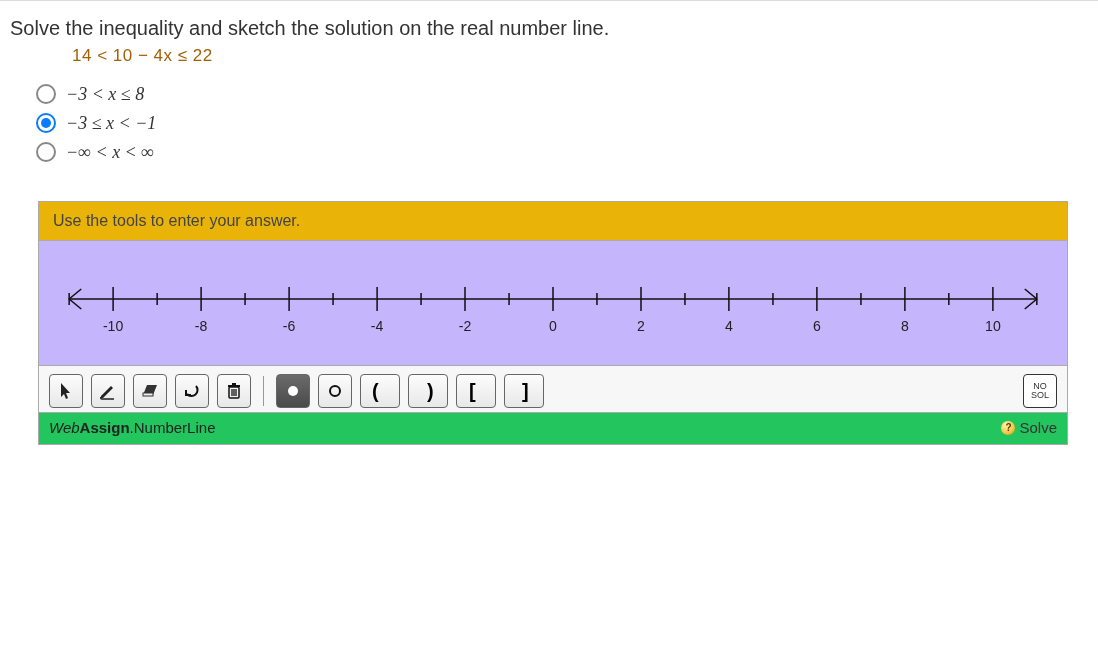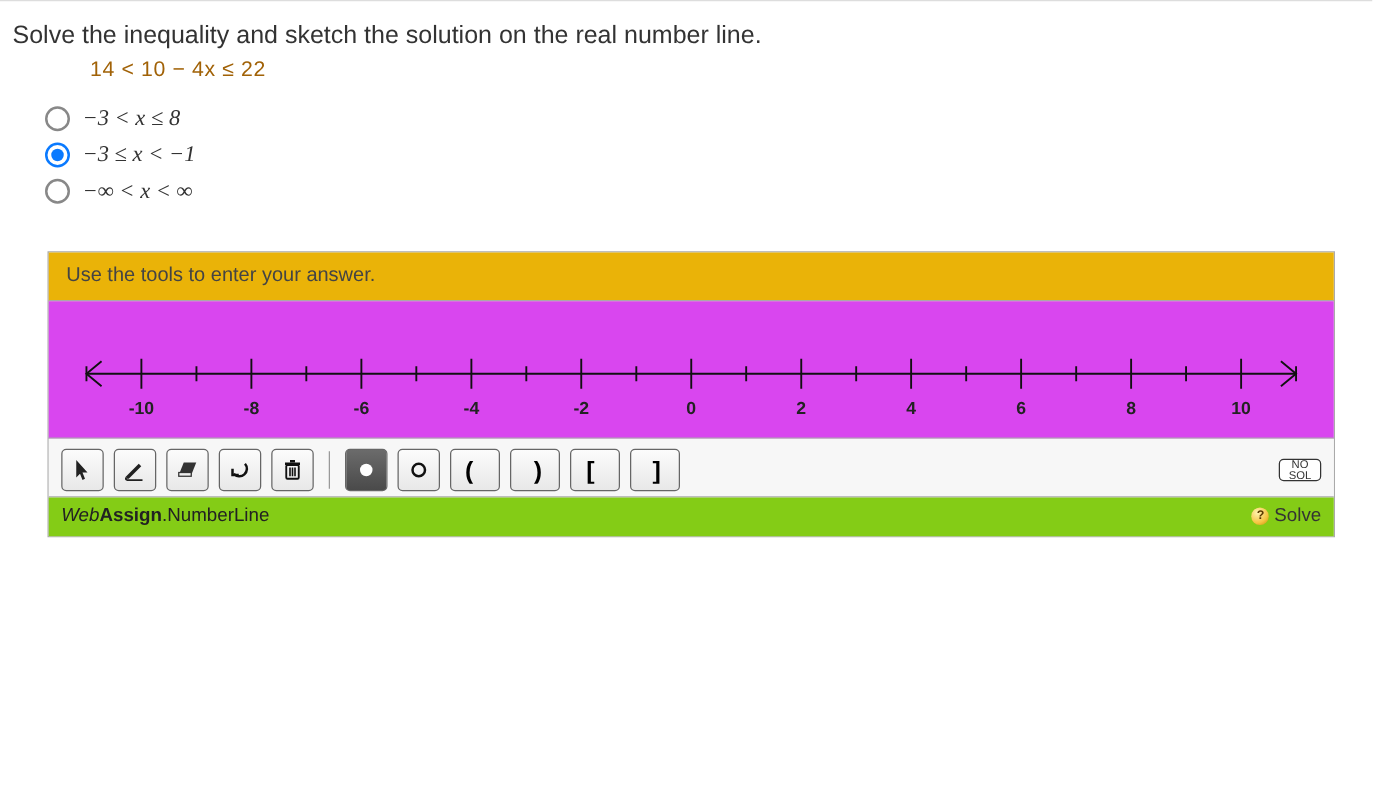--- a/index.html
+++ b/index.html
@@ -8,21 +8,21 @@
     padding: 0;
     font-family: Arial, Helvetica, sans-serif;
     background: #fff;
     color: #333;
   }
   .wrap { width: 1098px; padding: 10px 10px 0 10px; border-top: 1px solid #ddd; }
   .prompt { font-size: 20px; color: #333; margin: 6px 0 4px 0; }
   .ineq { font-family: "Verdana", "Arial", sans-serif; font-size: 17px; color: #a16207; margin: 6px 0 18px 62px; letter-spacing: 0.5px; }
 
   .choices { margin-left: 26px; }
-  .choice { display: flex; align-items: flex-end; gap: 10px; margin: 8px 0; font-size: 17px; font-family: "Verdana", Arial, sans-serif; }
+  .choice { display: flex; align-items: flex-start; gap: 10px; margin: 8px 0; font-size: 17px; font-family: "Verdana", Arial, sans-serif; }
   .radio {
     width: 20px; height: 20px; border-radius: 50%;
     border: 2px solid #888; display: inline-flex; align-items: center; justify-content: center;
     cursor: pointer; flex: 0 0 auto;
   }
   .radio.selected { border-color: #0a7aff; }
   .radio.selected::after { content:""; width: 10px; height:10px; border-radius:50%; background:#0a7aff; }
   .choice-text { font-style: italic; font-family: "Times New Roman", serif; font-size: 18px; }
 
   .numline-box {
@@ -31,55 +31,54 @@
     border: 1px solid #aaa;
   }
   .nl-head {
     background: #eab308;
     border-bottom: 1px solid #aaa;
     padding: 10px 14px;
     font-size: 16px;
     color: #444;
   }
   .nl-body {
-    background: #d946ef;
-    padding: 28px 10px 1px 10px;
+    background: #c4b5fd;
+    padding: 28px 10px 16px 10px;
     border-bottom: 1px solid #aaa;
-    font-weight: bold;
   }
   .nl-toolbar {
     background: #f7f7f7;
     padding: 8px 10px 4px 10px;
     display: flex;
     align-items: center;
     gap: 8px;
     border-bottom: 1px solid #aaa;
   }
   .nl-footer {
-    background: #84cc16;
+    background: #22c55e;
     padding: 6px 10px 8px 10px;
     display: flex;
     align-items: center;
     justify-content: space-between;
     text-align: center;
   }
   .tool {
     width: 34px; height: 34px;
     border: 1px solid #666;
     background: linear-gradient(#fcfcfc,#e8e8e8);
     border-radius: 4px;
     display: inline-flex; align-items: center; justify-content: center;
     cursor: pointer;
     font-family: Arial, sans-serif;
   }
   .tool.active { background: linear-gradient(#6b6b6b,#4a4a4a); }
   .tool.wide { width: 40px; }
   .sep { width: 1px; height: 30px; background: #999; margin: 0 4px; }
   .nosol {
-    width: 34px; height: 18px;
+    width: 34px; height: 34px;
     border: 1px solid #333; border-radius: 4px;
     display: inline-flex; flex-direction: column; align-items: center; justify-content: center;
     font-size: 9px; line-height: 1; cursor: pointer; background: #fff;
   }
 
   .brand { font-size: 15px; color: #222; font-weight: normal; }
   .brand .wa1 { font-style: italic; }
   .brand .wa2 { font-weight: bold; }
   .help { display: inline-flex; align-items: center; gap: 4px; font-size: 15px; color: #333; cursor: pointer; }
   .help-icon {

